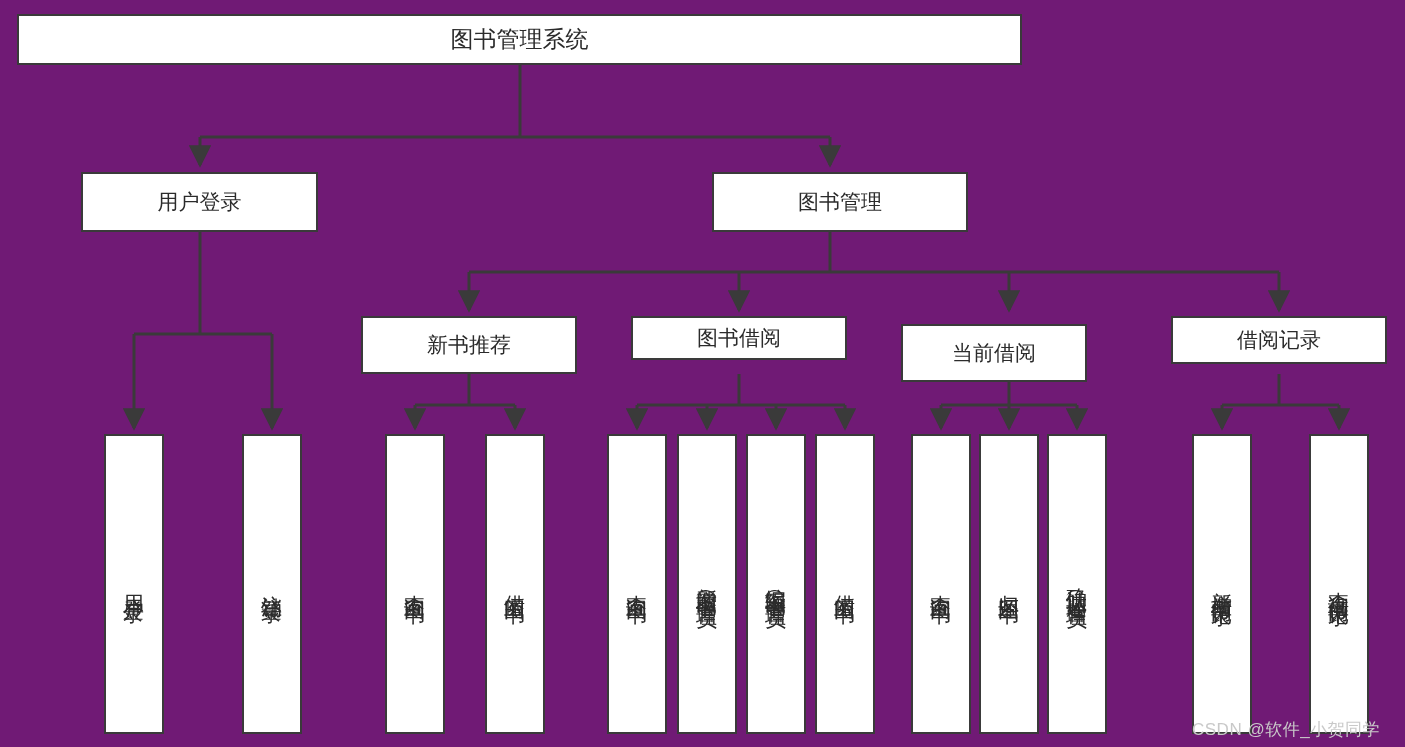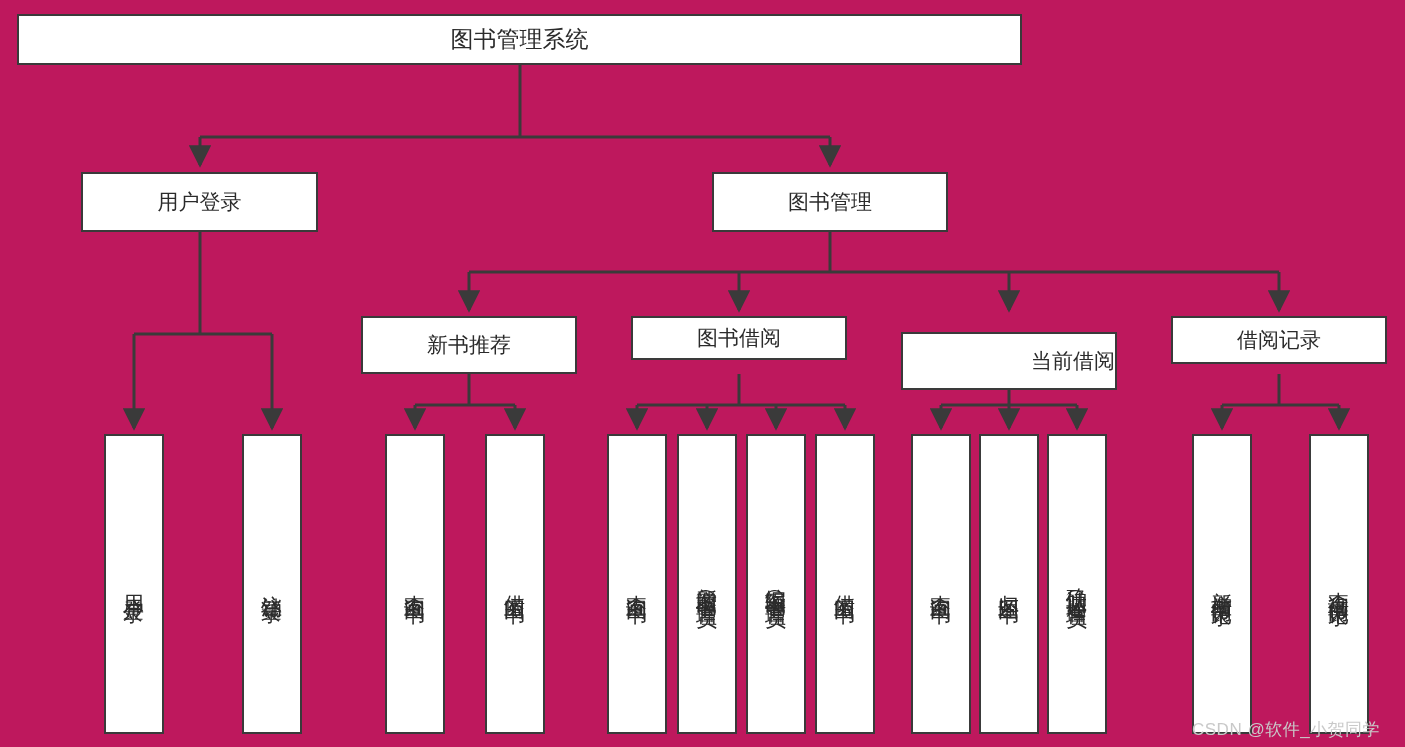--- a/index.html
+++ b/index.html
@@ -9,21 +9,21 @@
     background: #ffffff;
   }
   body {
     font-family: "Liberation Sans", "DejaVu Sans", sans-serif;
     -webkit-font-smoothing: antialiased;
   }
   #diagram-canvas {
     position: relative;
     width: 1405px;
     height: 747px;
-    background: #be185d;
+    background: #701a75;
     overflow: hidden;
   }
   #edge-layer {
     position: absolute;
     left: 0;
     top: 0;
     width: 1405px;
     height: 747px;
     pointer-events: none;
   }
@@ -139,33 +139,33 @@
   </svg>
 
   <div class="node level-root" style="left:17px; top:14px; width:1005px; height:51px;">
     <span class="node-label">图书管理系统</span>
   </div>
 
   <div class="node level-2" style="left:81px; top:172px; width:237px; height:60px;">
     <span class="node-label">用户登录</span>
   </div>
 
-  <div class="node level-2" style="left:712px; top:172px; width:236px; height:60px;">
+  <div class="node level-2" style="left:712px; top:172px; width:256px; height:60px;">
     <span class="node-label">图书管理</span>
   </div>
 
   <div class="node level-3" style="left:361px; top:316px; width:216px; height:58px;">
     <span class="node-label">新书推荐</span>
   </div>
 
   <div class="node level-3" style="left:631px; top:316px; width:216px; height:44px;">
     <span class="node-label">图书借阅</span>
   </div>
 
-  <div class="node level-3" style="left:901px; top:332px; width:216px; height:58px;justify-content:flex-end;">
+  <div class="node level-3" style="left:901px; top:324px; width:186px; height:58px;">
     <span class="node-label">当前借阅</span>
   </div>
 
   <div class="node level-3" style="left:1171px; top:316px; width:216px; height:48px;">
     <span class="node-label">借阅记录</span>
   </div>
 
   <div class="node leaf" style="left:104px; top:434px; width:60px; height:300px;">
     <span class="node-label">用户登录</span>
   </div>

